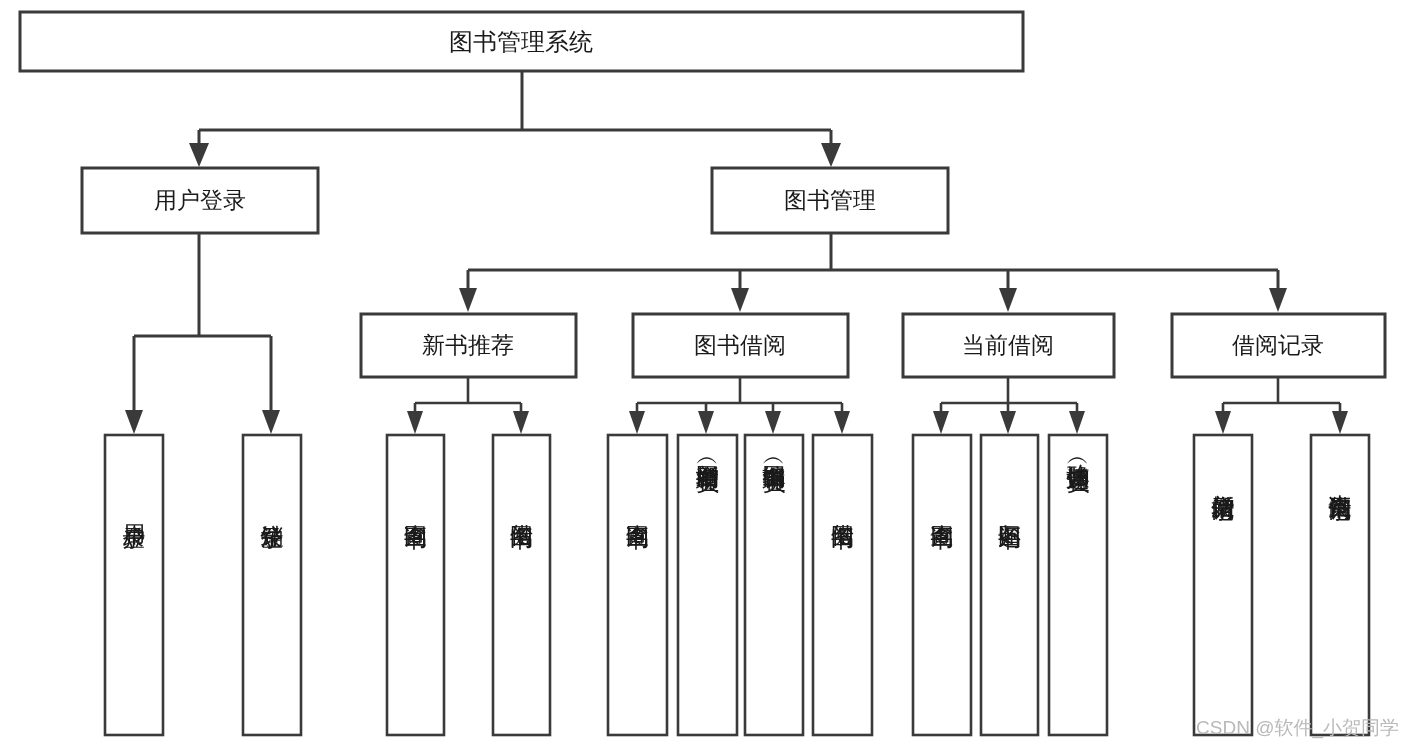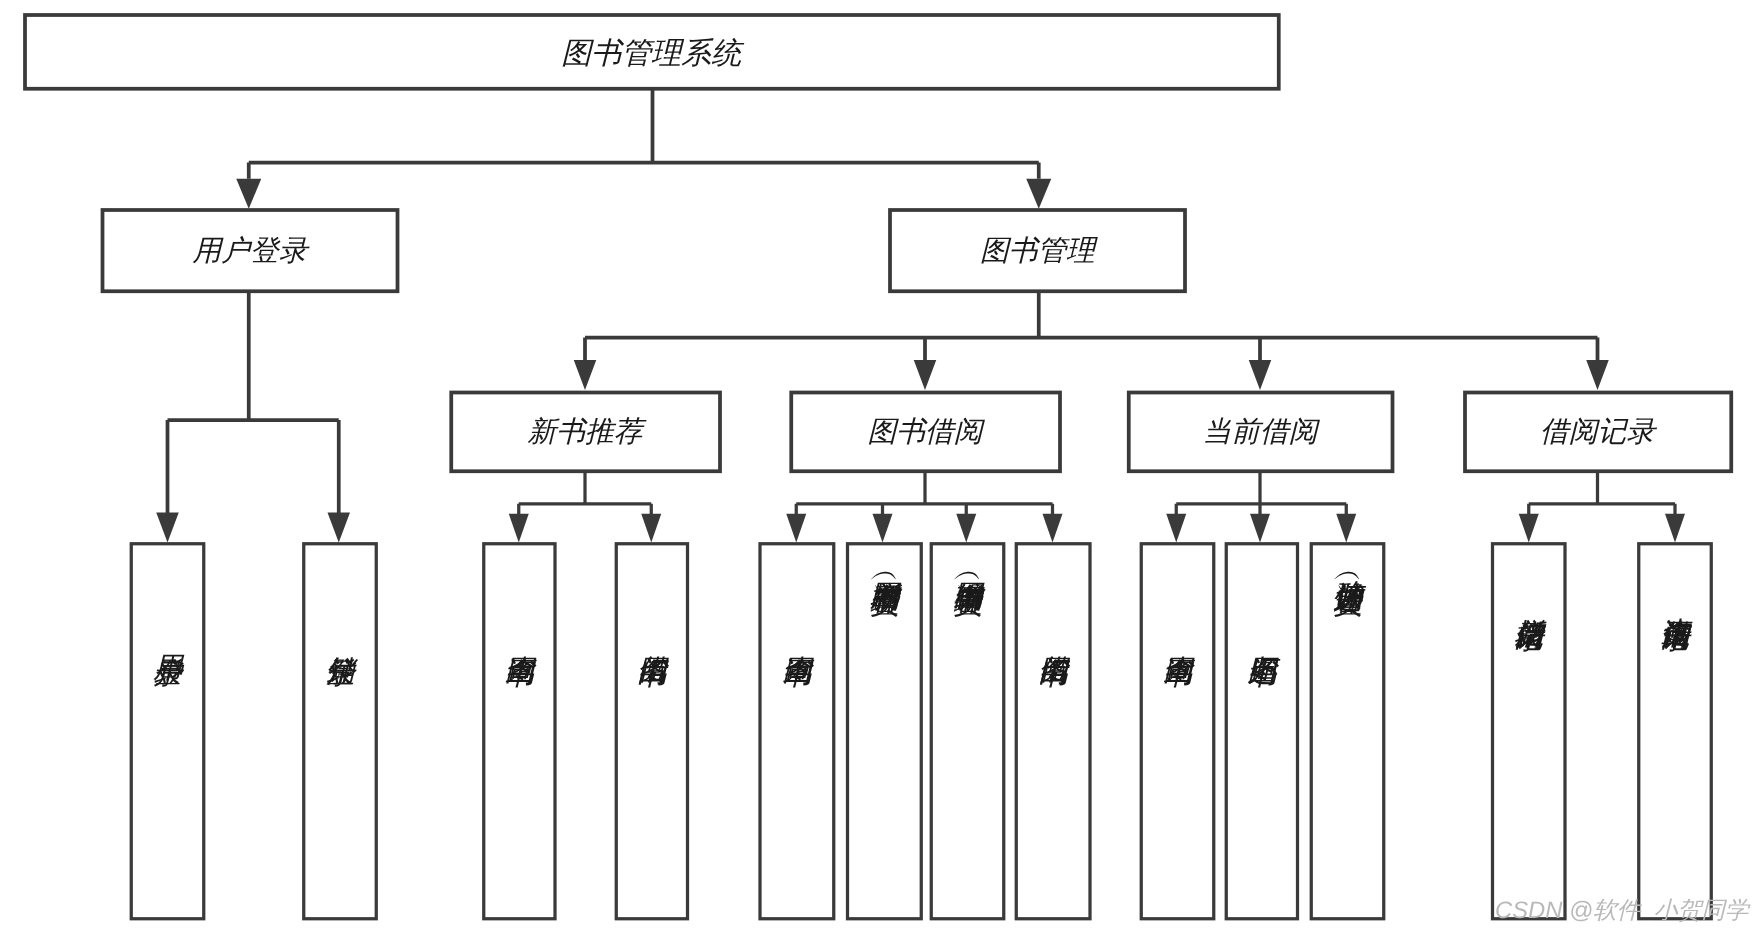--- a/index.html
+++ b/index.html
@@ -11,21 +11,20 @@
     width: 1405px;
     height: 747px;
     font-family: "Liberation Sans", "DejaVu Sans", sans-serif;
     overflow: hidden;
   }
   #diagram-root {
     position: relative;
     width: 1405px;
     height: 747px;
     background: #ffffff;
-    font-style: italic;
   }
   svg#flow-svg {
     position: absolute;
     top: 0;
     left: 0;
     width: 1405px;
     height: 747px;
   }
   .node-box {
     fill: #ffffff;

